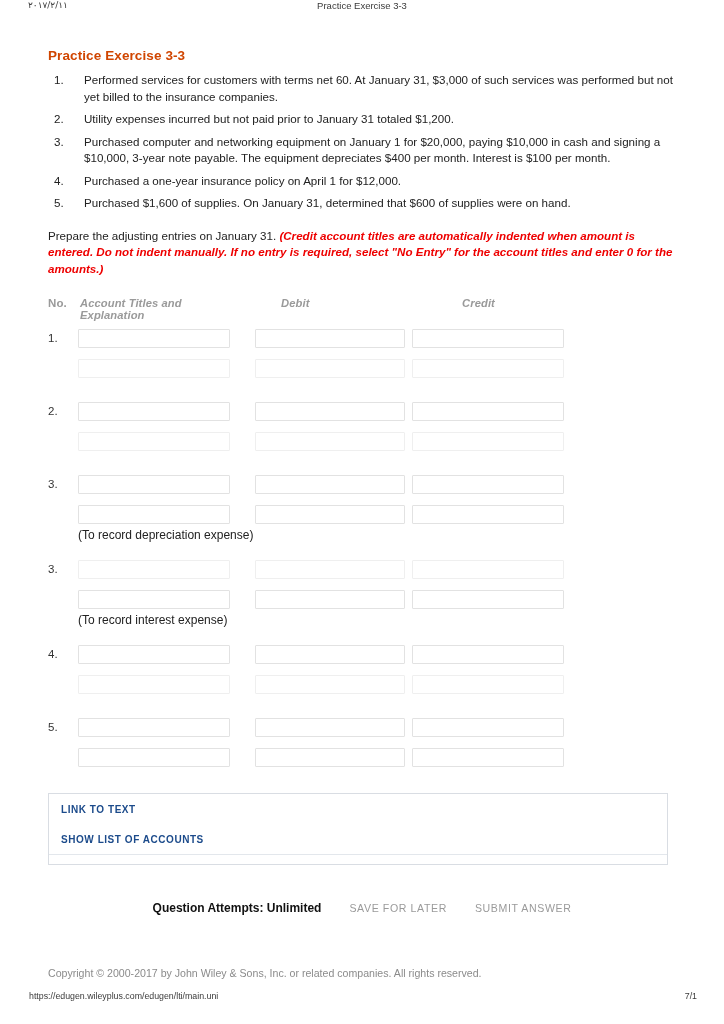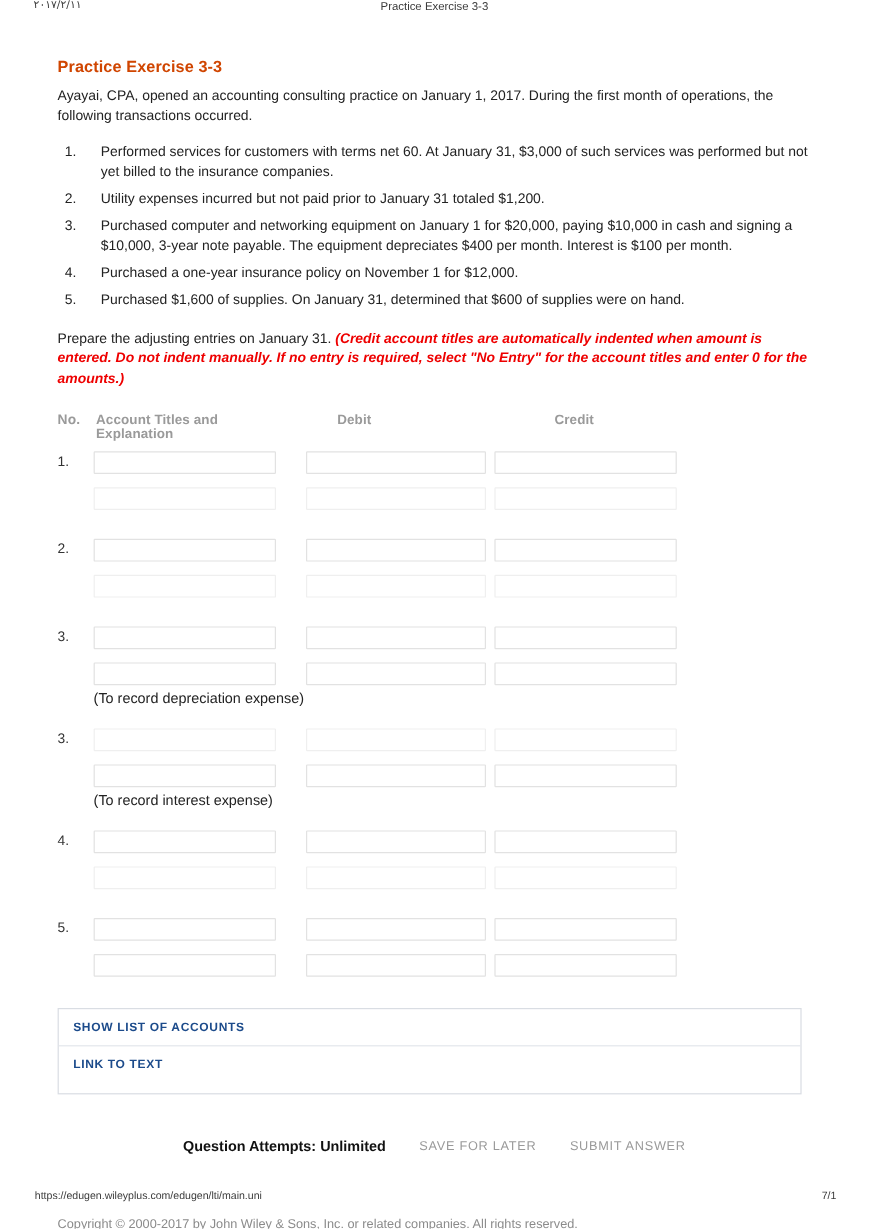--- a/index.html
+++ b/index.html
@@ -125,21 +125,21 @@
     color: #333;
     padding-top: 3px;
     text-align: left;
   }
   .jhead .col-no { color: #9a9a9a; padding-top: 0; font-weight: bold; }
   .col-acct  { width: 152px; flex: 0 0 152px; }
   .col-gapA  { width: 25px;  flex: 0 0 25px; }
   .col-debit { width: 150px; flex: 0 0 150px; }
   .col-gapB  { width: 7px;   flex: 0 0 7px; }
   .col-credit{ width: 152px; flex: 0 0 152px; }
-  .jhead .col-acct, .jhead .col-debit, .jhead .col-credit { padding-left: 2px; }
+  .jhead .col-acct, .jhead .col-debit, .jhead .col-credit { padding-left: 2px; font-style: italic; }
   .jhead .hdr-debit { padding-left: 24px; }
   .jhead .hdr-credit { padding-left: 24px; }
 
   .fld {
     display: block;
     width: 100%;
     height: 19px;
     box-sizing: border-box;
     border: 1px solid #e2e2e2;
     background: #ffffff;
@@ -232,38 +232,37 @@
 
 <div class="print-header">
   <span class="ph-date">٢٠١٧/٢/١١</span>
   <span class="ph-title">Practice Exercise 3-3</span>
 </div>
 
 <div class="content">
 
   <h1 class="exercise-title">Practice Exercise 3-3</h1>
 
-  <p class="intro">Ayayai, CPA, opened an accounting consulting practice on January 1, 2017. During the first month of operations, the following transactions occurred.</p>
 
   <ol class="txn-list">
     <li>
       <span class="num">1.</span>
       <span>Performed services for customers with terms net 60. At January 31, $3,000 of such services was performed but not yet billed to the insurance companies.</span>
     </li>
     <li>
       <span class="num">2.</span>
       <span>Utility expenses incurred but not paid prior to January 31 totaled $1,200.</span>
     </li>
     <li>
       <span class="num">3.</span>
       <span>Purchased computer and networking equipment on January 1 for $20,000, paying $10,000 in cash and signing a $10,000, 3-year note payable. The equipment depreciates $400 per month. Interest is $100 per month.</span>
     </li>
     <li>
       <span class="num">4.</span>
-      <span>Purchased a one-year insurance policy on November 1 for $12,000.</span>
+      <span>Purchased a one-year insurance policy on April 1 for $12,000.</span>
     </li>
     <li>
       <span class="num">5.</span>
       <span>Purchased $1,600 of supplies. On January 31, determined that $600 of supplies were on hand.</span>
     </li>
   </ol>
 
   <div class="instruction">
     <span class="lead">Prepare the adjusting entries on January 31. </span><span class="emph">(Credit account titles are automatically indented when amount is entered. Do not indent manually. If no entry is required, select "No Entry" for the account titles and enter 0 for the amounts.)</span>
   </div>
@@ -467,22 +466,22 @@
         </div>
       <div class="col-gapB"></div>
       <div class="col-credit">
           <input class="fld" type="text" style="">
         </div>
     </div>
 
   </div>
 
   <div class="action-box">
+    <div class="action-row">LINK TO TEXT</div>
     <div class="action-row first">SHOW LIST OF ACCOUNTS</div>
-    <div class="action-row">LINK TO TEXT</div>
     <div class="pad"></div>
   </div>
 
   <div class="footer-actions">
     <span class="qa-label">Question Attempts: Unlimited</span>
     <span class="ghost-btn">SAVE FOR LATER</span>
     <span class="ghost-btn">SUBMIT ANSWER</span>
   </div>
 
   <div class="copyright">Copyright © 2000-2017 by John Wiley &amp; Sons, Inc. or related companies. All rights reserved.</div>

